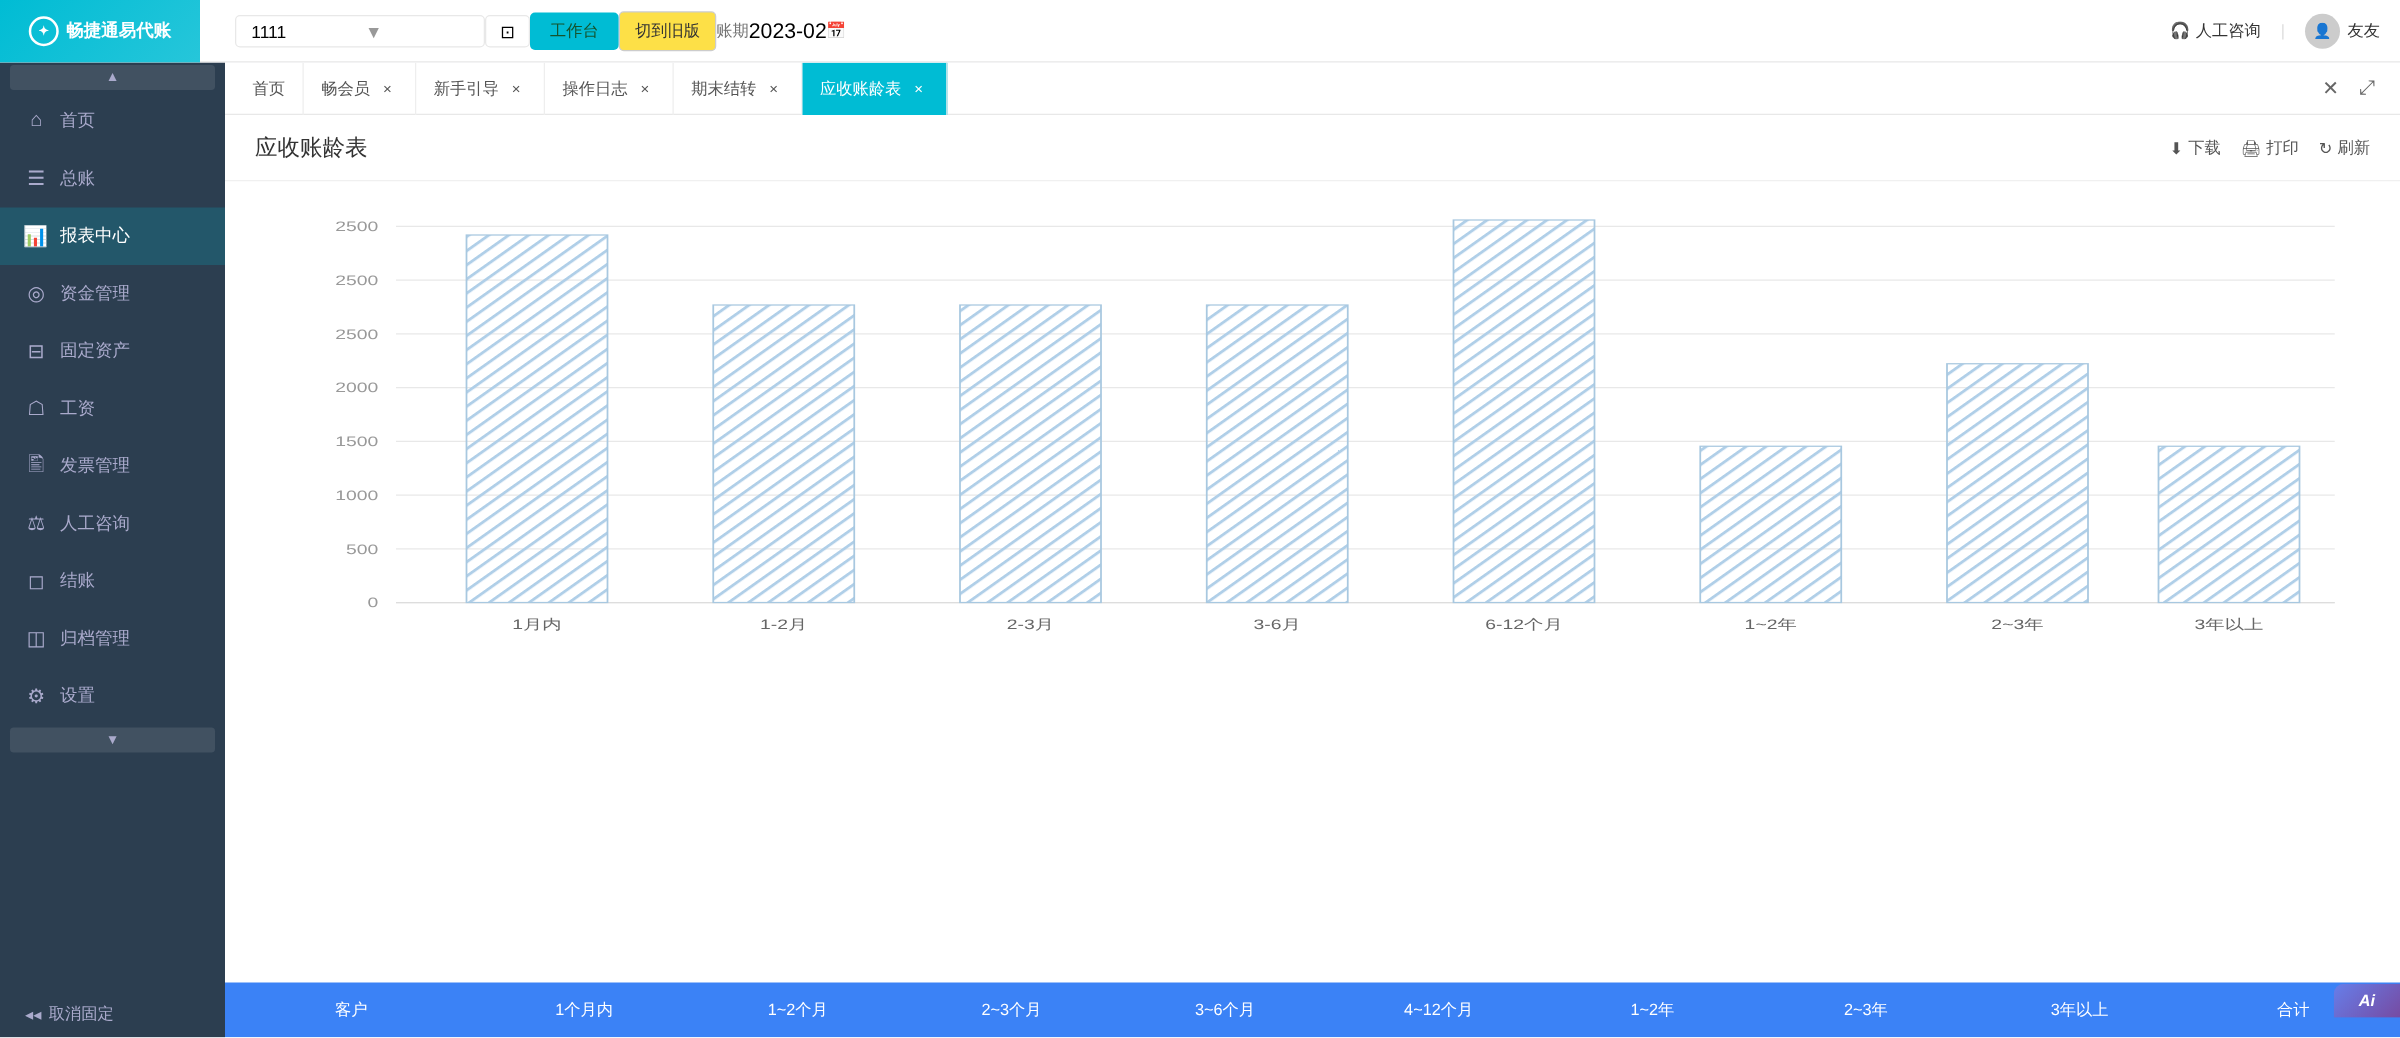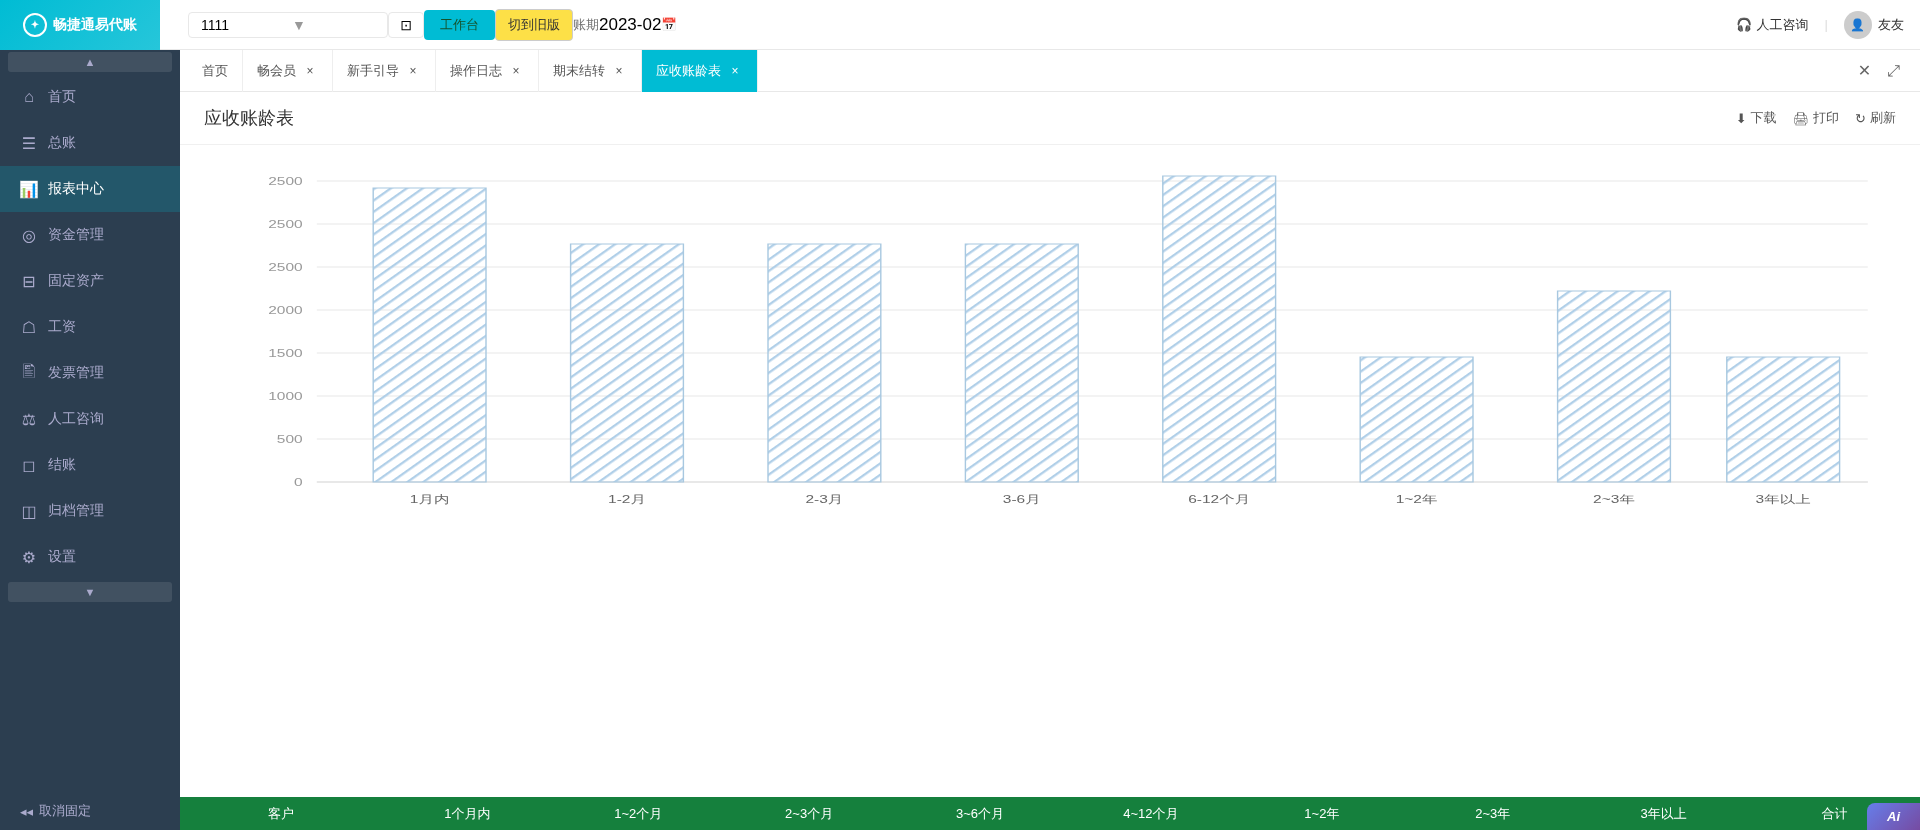--- a/index.html
+++ b/index.html
@@ -256,42 +256,42 @@
       padding: 16px 24px;
       overflow: hidden;
     }
     svg.chart {
       width: 100%;
       height: 380px;
     }
 
     
     .table-header {
-      height: 33px;
-      background: #15803d;
+      height: 44px;
+      background: #3b82f6;
       display: flex;
       align-items: center;
       flex-shrink: 0;
     }
     .table-header-cell {
       flex: 1;
       text-align: center;
       color: white;
       font-size: 13px;
       font-weight: 500;
       padding: 0 8px;
     }
     .table-header-cell:first-child {
       flex: 1.2;
     }
 
     
     .ai-badge {
       position: fixed;
-      bottom: 0;
+      bottom: 16px;
       right: 0;
       background: linear-gradient(135deg, #667eea, #764ba2);
       color: white;
       padding: 6px 20px;
       font-size: 13px;
       font-style: italic;
       font-weight: bold;
       border-top-left-radius: 8px;
     }
 

